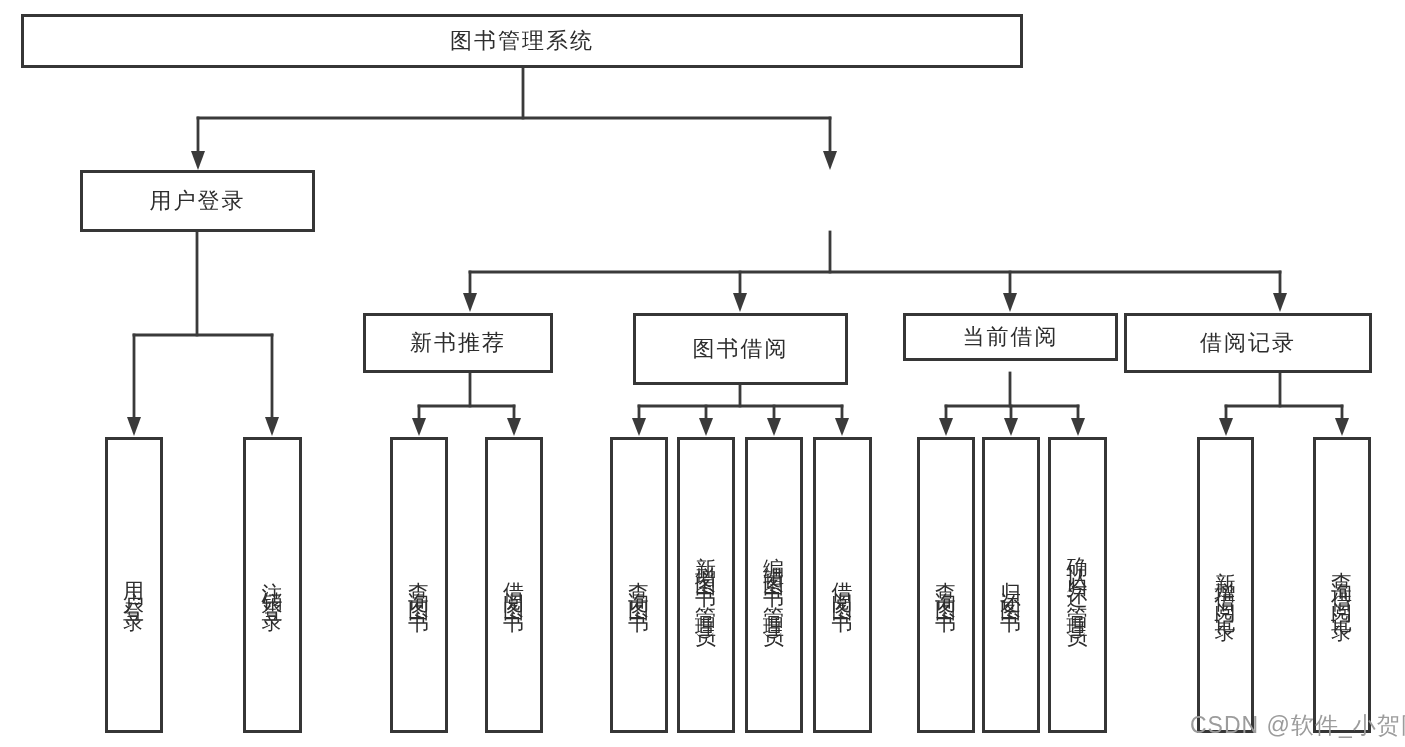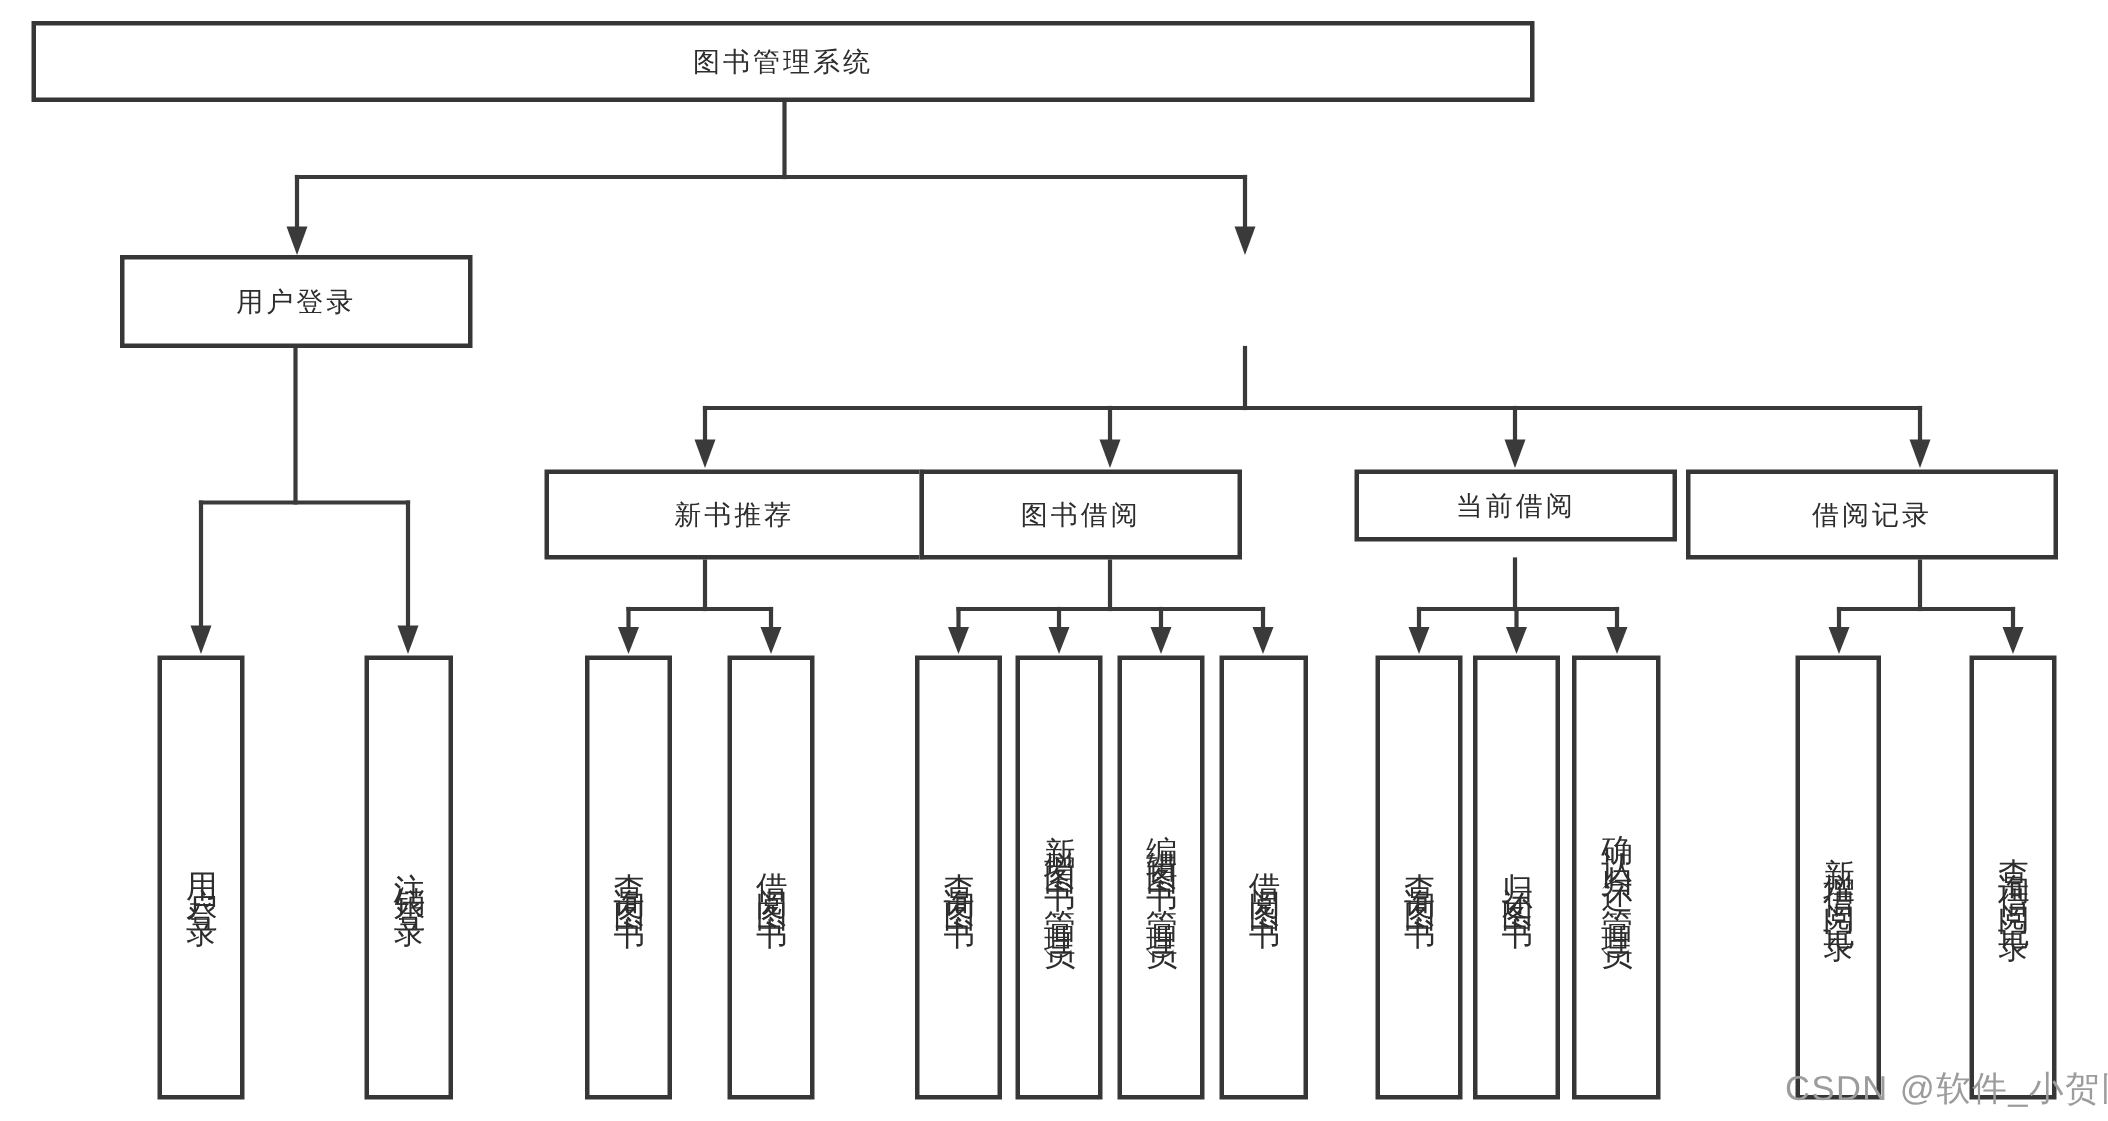--- a/index.html
+++ b/index.html
@@ -7,21 +7,21 @@
   .canvas{position:relative;width:1405px;height:747px;background:#ffffff;overflow:hidden;}
   .wires{position:absolute;left:0;top:0;width:1405px;height:747px;}
   .box{
     position:absolute;
     box-sizing:border-box;
     border:3px solid #363636;
     background:#ffffff;
     display:flex;align-items:center;justify-content:center;
     color:#2d2d2d;
   }
-  .hlabel{font-size:18px;letter-spacing:2px;white-space:nowrap;}
+  .hlabel{font-size:22px;letter-spacing:2px;white-space:nowrap;}
   .leaf{
     border-width:3px;
   }
   .leaf .vlabel{
     writing-mode:vertical-rl;
     text-orientation:mixed;
     font-size:21px;
     letter-spacing:10px;
     line-height:1;
     color:#2d2d2d;
@@ -117,24 +117,24 @@
   </svg>
 
   <div class="box" style="left:21px;top:14px;width:1002px;height:54px">
     <span class="hlabel">图书管理系统</span>
   </div>
 
   <div class="box" style="left:80px;top:170px;width:235px;height:62px">
     <span class="hlabel">用户登录</span>
   </div>
 
-  <div class="box" style="left:363px;top:313px;width:253px;height:60px">
+  <div class="box" style="left:363px;top:313px;width:190px;height:60px">
     <span class="hlabel">新书推荐</span>
   </div>
-  <div class="box" style="left:613px;top:313px;width:215px;height:60px">
+  <div class="box" style="left:633px;top:313px;width:215px;height:72px">
     <span class="hlabel">图书借阅</span>
   </div>
   <div class="box" style="left:903px;top:313px;width:215px;height:48px">
     <span class="hlabel">当前借阅</span>
   </div>
   <div class="box" style="left:1124px;top:313px;width:248px;height:60px">
     <span class="hlabel">借阅记录</span>
   </div>
 
   <div class="box leaf" style="left:105px;top:437px;width:58px;height:296px">

